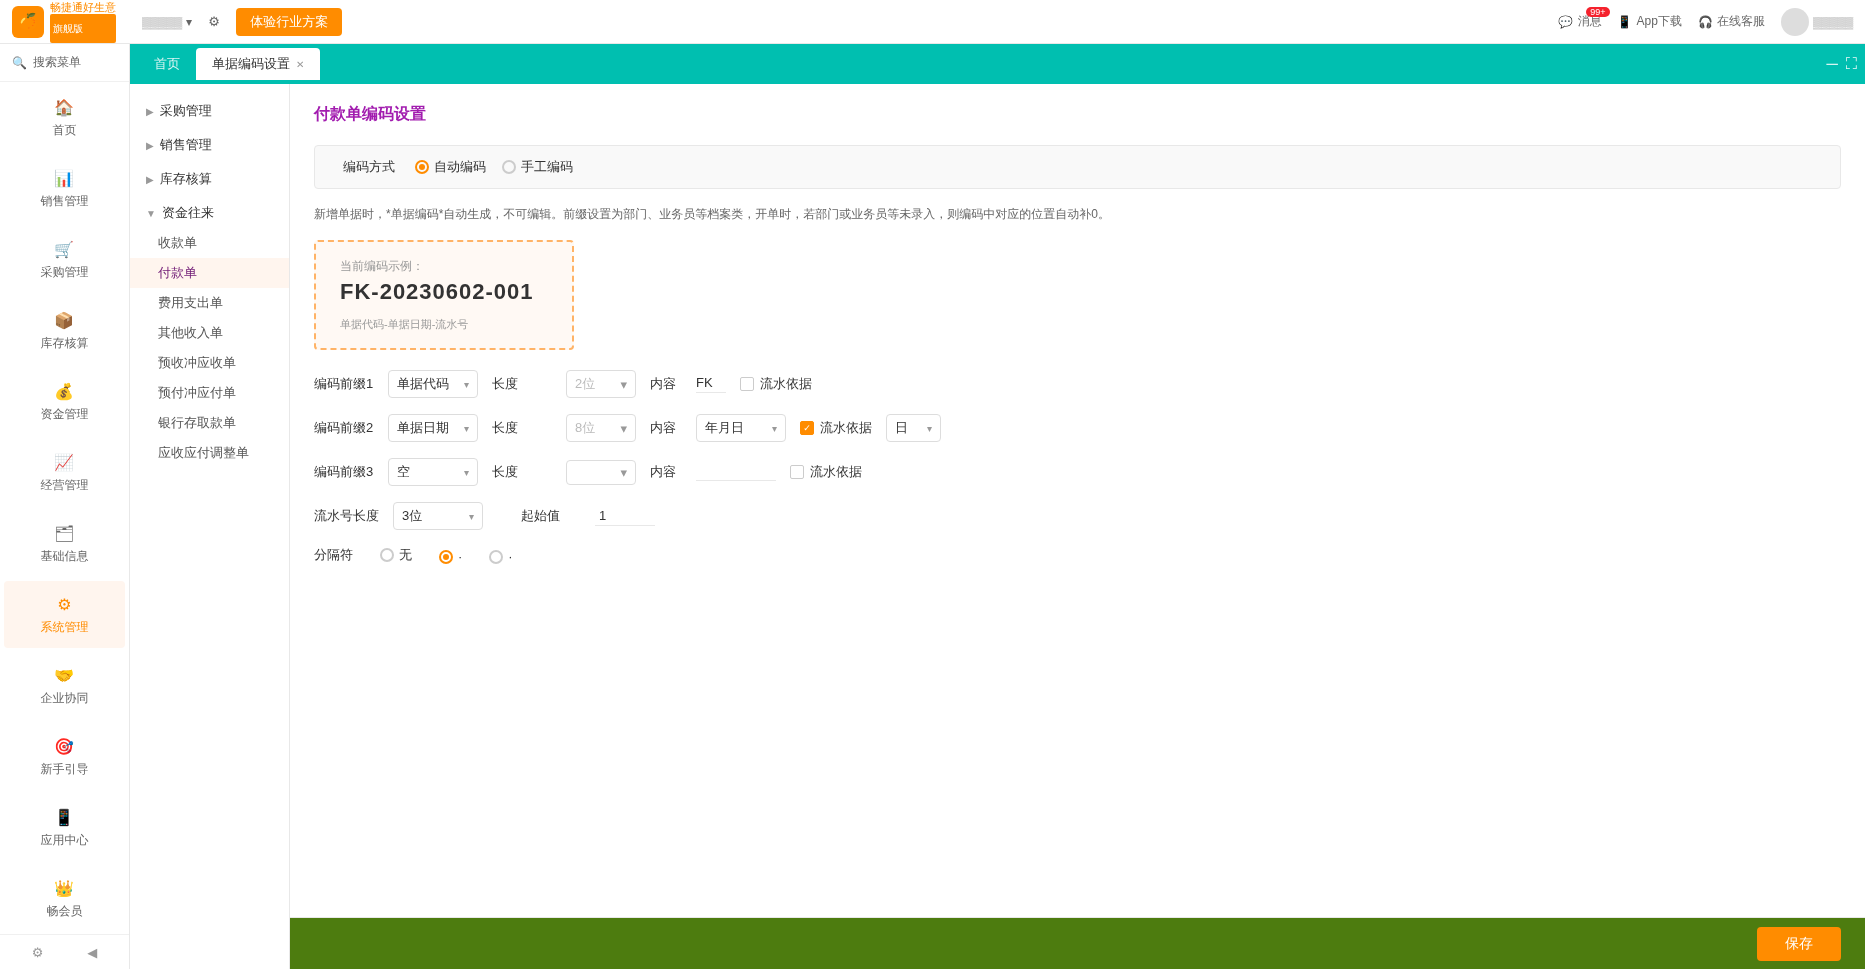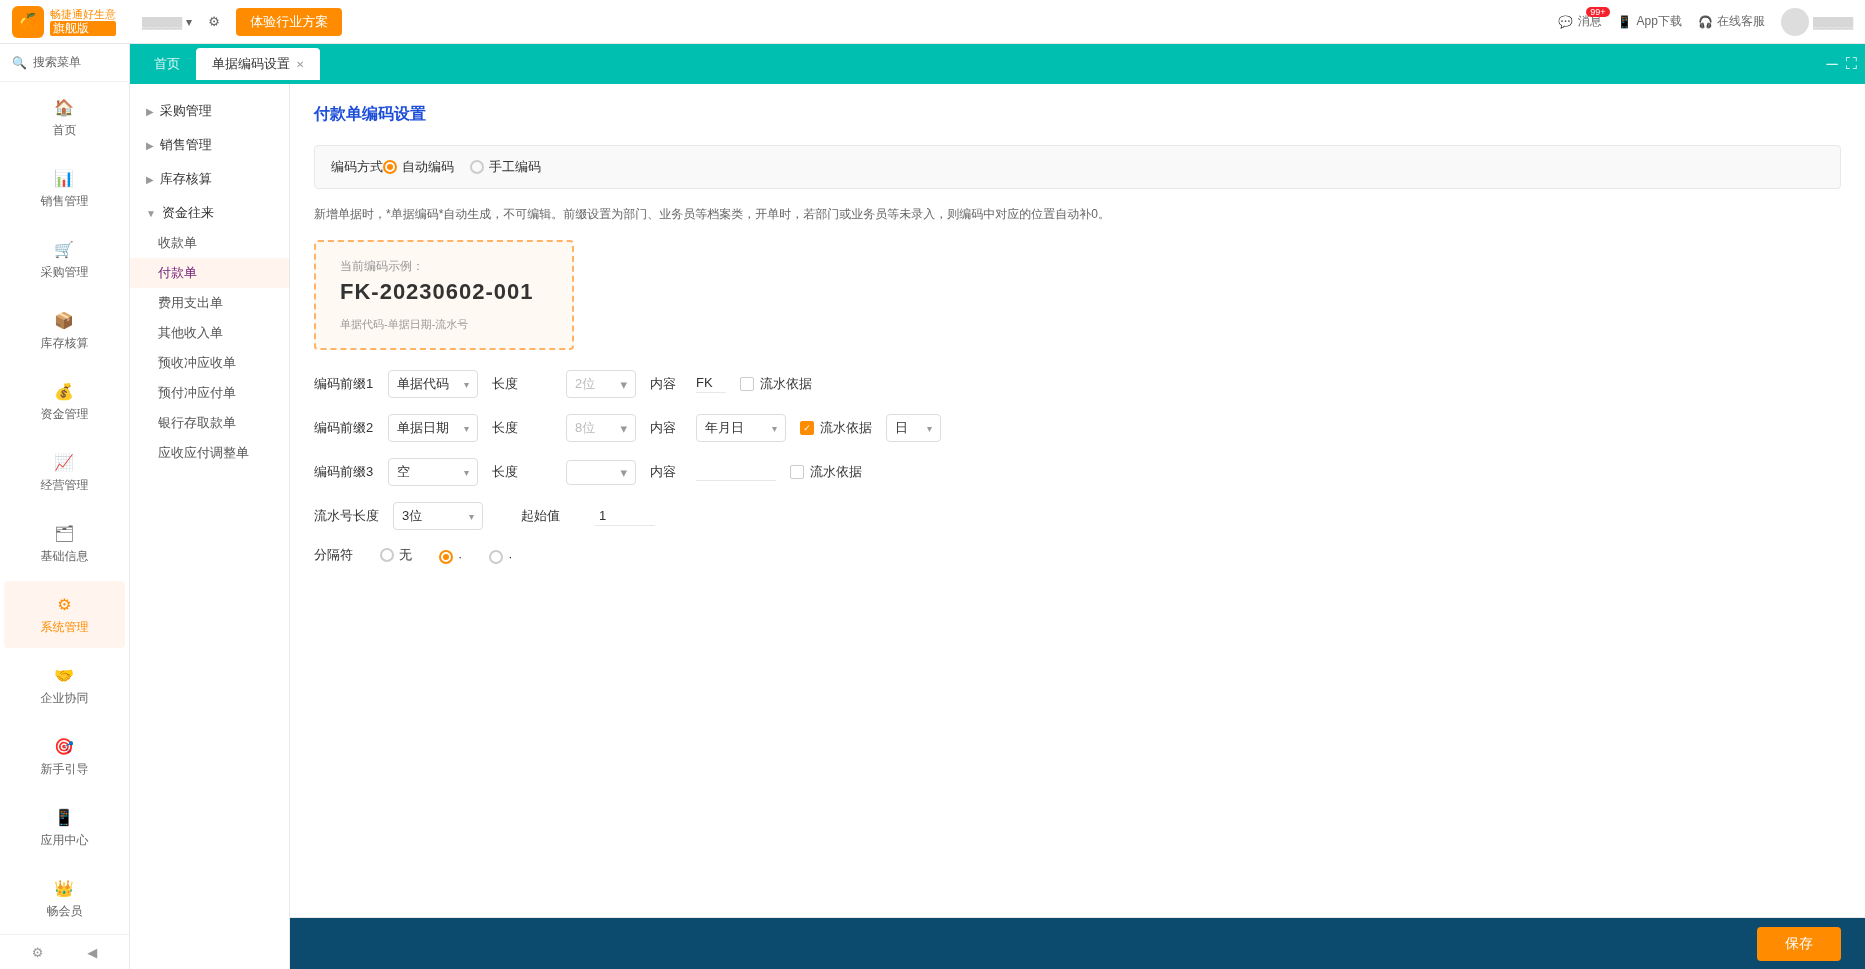--- a/index.html
+++ b/index.html
@@ -32,25 +32,25 @@
       justify-content: center;
       color: white;
       font-size: 16px;
     }
     .brand-text {
       font-size: 11px;
       color: #ff8c00;
       line-height: 1.3;
     }
     .brand-badge {
-      font-size: 12px;
+      font-size: 10px;
       background: #ff8c00;
       color: white;
       border-radius: 2px;
-      padding: 0 3px;
+      padding: 8px 3px;
     }
     .header-center {
       display: flex;
       align-items: center;
       gap: 8px;
       flex: 1;
     }
     .header-dropdown {
       display: flex;
       align-items: center;
@@ -264,32 +264,33 @@
     .form-area {
       flex: 1;
       padding: 20px 24px;
       background: #fff;
       margin: 0;
       overflow-y: auto;
     }
     .page-title {
       font-size: 16px;
       font-weight: bold;
-      color: #1d4ed8;
+      color: #a21caf;
       margin-bottom: 20px;
     }
 
     
     .encode-method {
       display: flex;
       align-items: center;
+      gap: 20px;
       background: #f9f9f9;
       border: 1px solid #e8e8e8;
       border-radius: 4px;
-      padding: 12px 16px;
+      padding: 12px 28px;
       margin-bottom: 16px;
     }
     .encode-label { font-size: 13px; color: #333; }
     .radio-group {
       display: flex;
       align-items: center;
       gap: 16px;
     }
     .radio-item {
       display: flex;
@@ -444,21 +445,21 @@
       display: flex;
       align-items: flex-end;
       gap: 27px;
       margin-top: 8px;
     }
     .separator-label { font-size: 13px; color: #333; }
 
     
     .bottom-bar {
       height: 52px;
-      background: #0c4a6e;
+      background: #4d7c0f;
       border-top: 1px solid #e8e8e8;
       display: flex;
       align-items: center;
       justify-content: flex-end;
       padding: 8px 24px;
       flex-shrink: 0;
     }
     .save-btn {
       background: #ff8c00;
       color: white;

